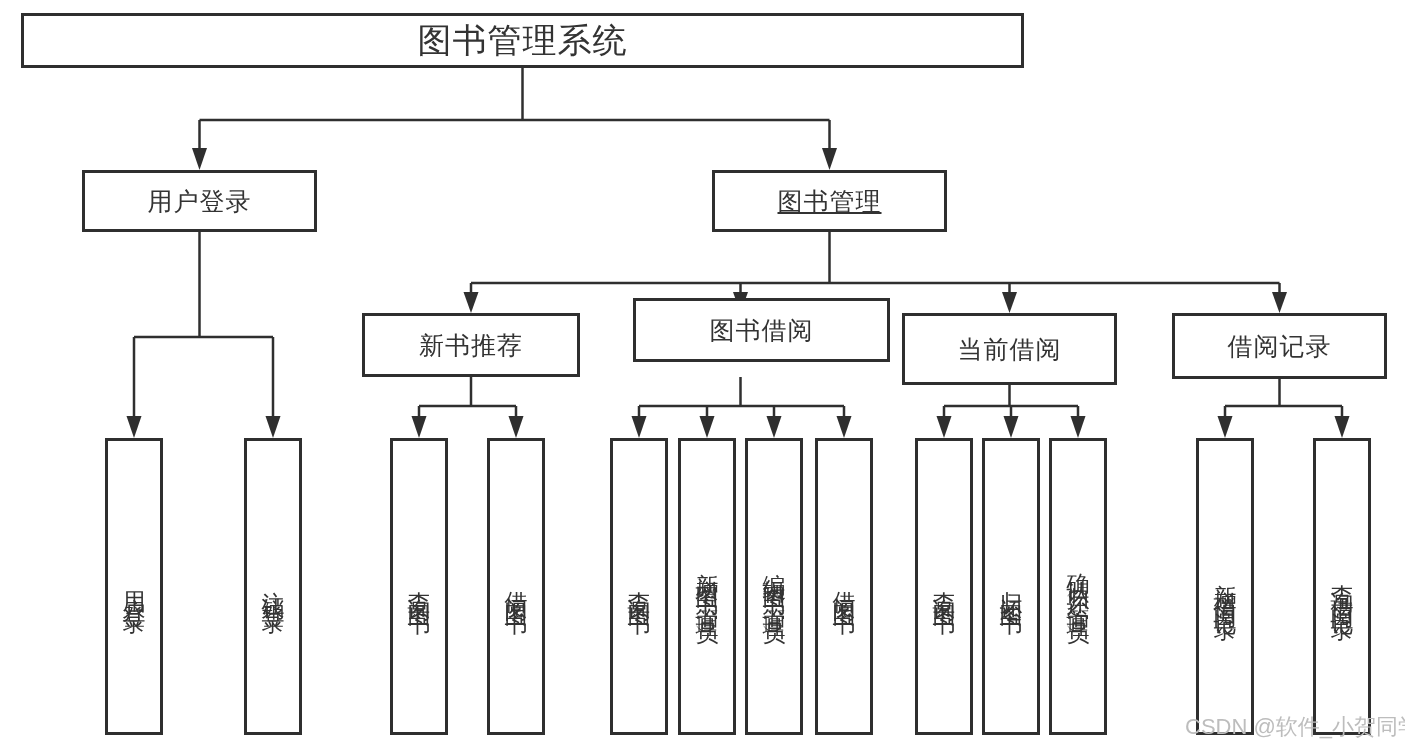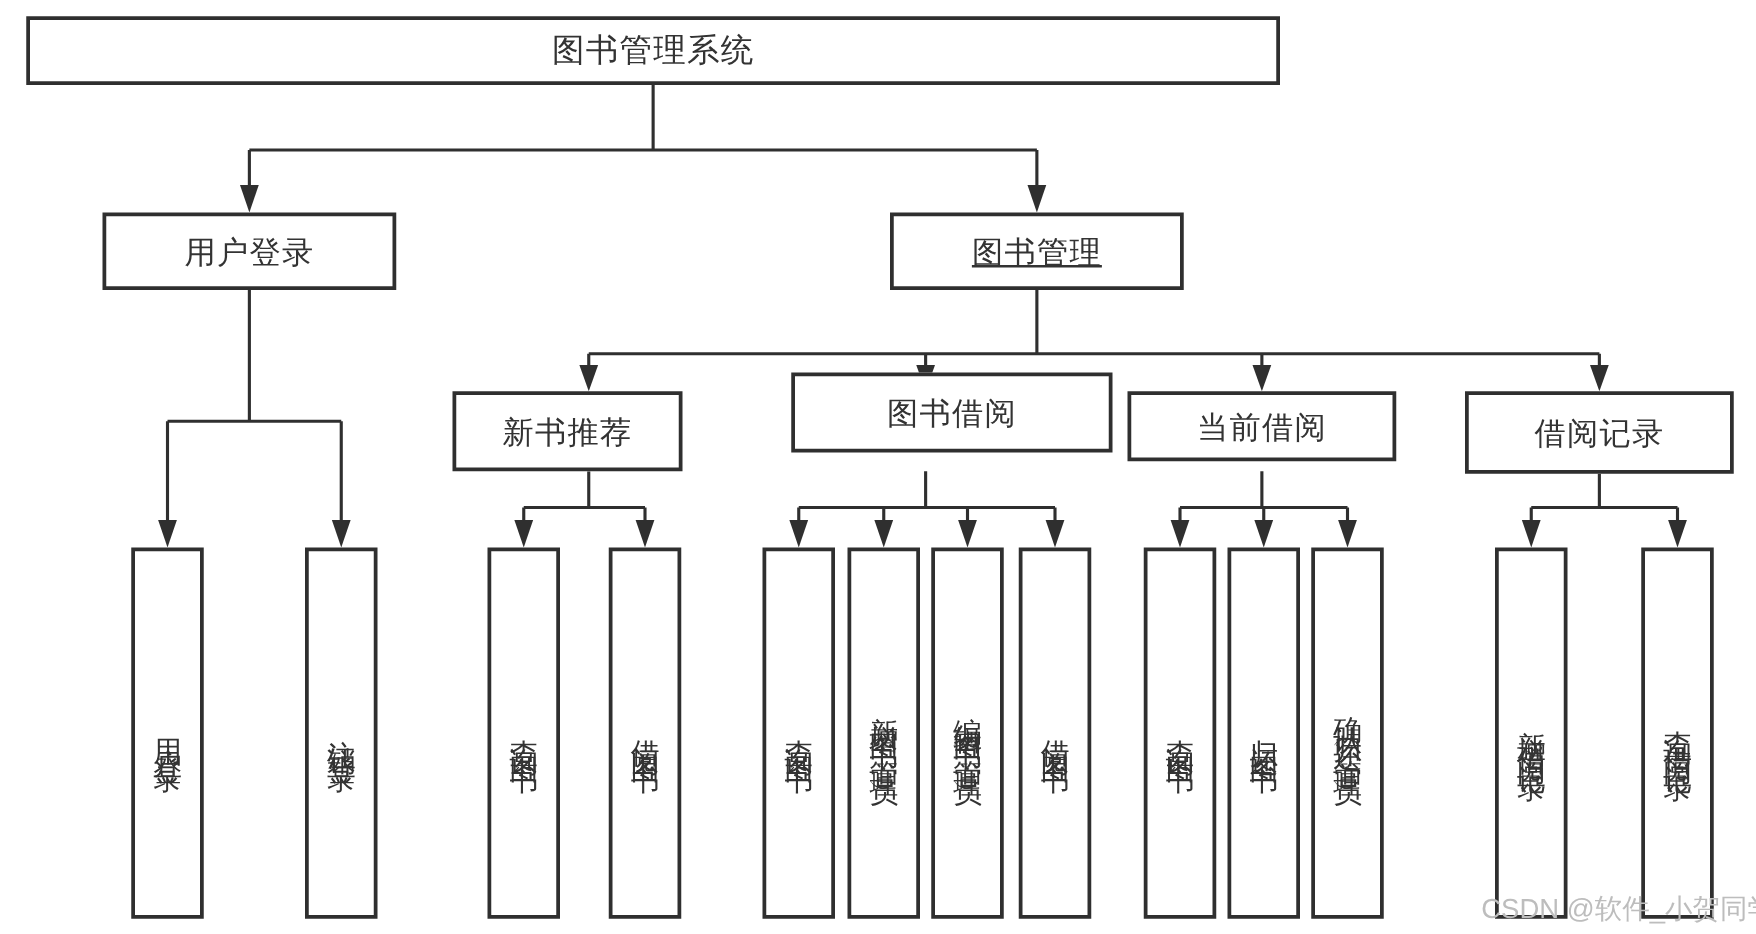--- a/index.html
+++ b/index.html
@@ -39,21 +39,21 @@
     display: flex;
     align-items: center;
     justify-content: center;
     color: var(--text, #333);
   }
   .node.h {
     font-size: 25px;
     letter-spacing: 1px;
     white-space: nowrap;
   }
-  .node.root-box { font-size: 26px; }
+  .node.root-box { font-size: 34px; }
   .node.v {
     writing-mode: vertical-rl;
     text-orientation: mixed;
     font-size: 23px;
     letter-spacing: 7px;
     line-height: 1;
   }
   .watermark {
     position: absolute;
     left: 1185px;
@@ -142,23 +142,23 @@
       <path class="wire" d="M1342,406 V418"></path>
       <path class="head" d="M1334.5,416 L1349.5,416 L1342,438 Z"></path>
     </g>
   </svg>
 
   <div class="node h root-box" style="left:21px; top:13px; width:1003px; height:55px;">图书管理系统</div>
 
   <div class="node h" style="left:82px; top:170px; width:235px; height:62px;">用户登录</div>
   <div class="node h" style="left:712px; top:170px; width:235px; height:62px;text-decoration:underline;">图书管理</div>
 
-  <div class="node h" style="left:362px; top:313px; width:184px; height:64px;">新书推荐</div>
+  <div class="node h" style="left:362px; top:313px; width:218px; height:64px;">新书推荐</div>
   <div class="node h" style="left:633px; top:298px; width:257px; height:64px;">图书借阅</div>
-  <div class="node h" style="left:902px; top:313px; width:215px; height:56px;">当前借阅</div>
+  <div class="node h" style="left:902px; top:313px; width:215px; height:72px;">当前借阅</div>
   <div class="node h" style="left:1172px; top:313px; width:215px; height:66px;">借阅记录</div>
 
   <div class="node v" style="left:105px; top:438px; width:58px; height:297px;">用户登录</div>
   <div class="node v" style="left:244px; top:438px; width:58px; height:297px;">注销登录</div>
 
   <div class="node v" style="left:390px; top:438px; width:58px; height:297px;">查询图书</div>
   <div class="node v" style="left:487px; top:438px; width:58px; height:297px;">借阅图书</div>
 
   <div class="node v" style="left:610px; top:438px; width:58px; height:297px;">查询图书</div>
   <div class="node v" style="left:678px; top:438px; width:58px; height:297px;">新增图书（管理员）</div>

